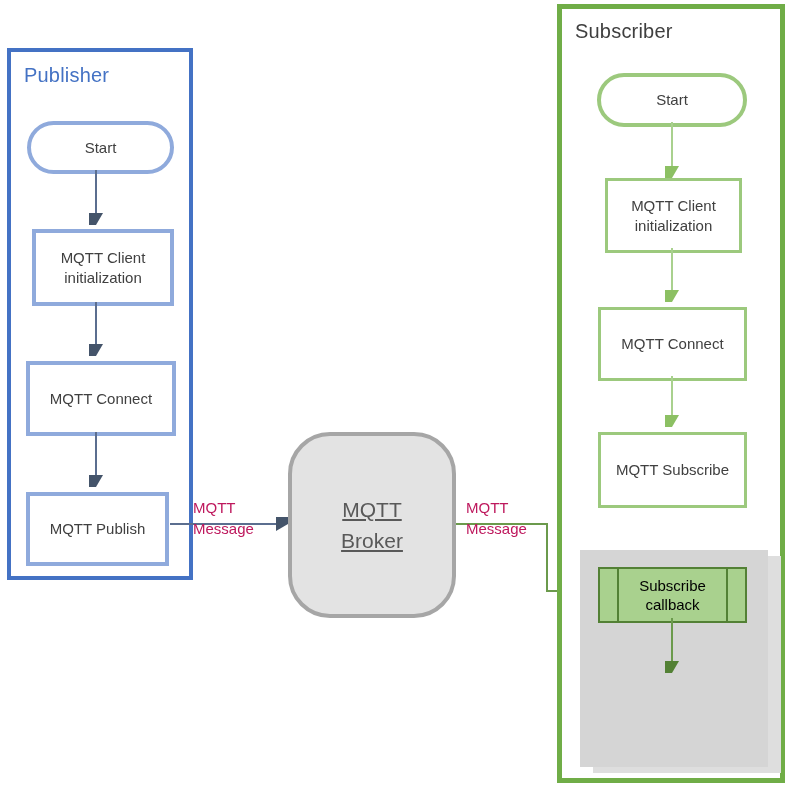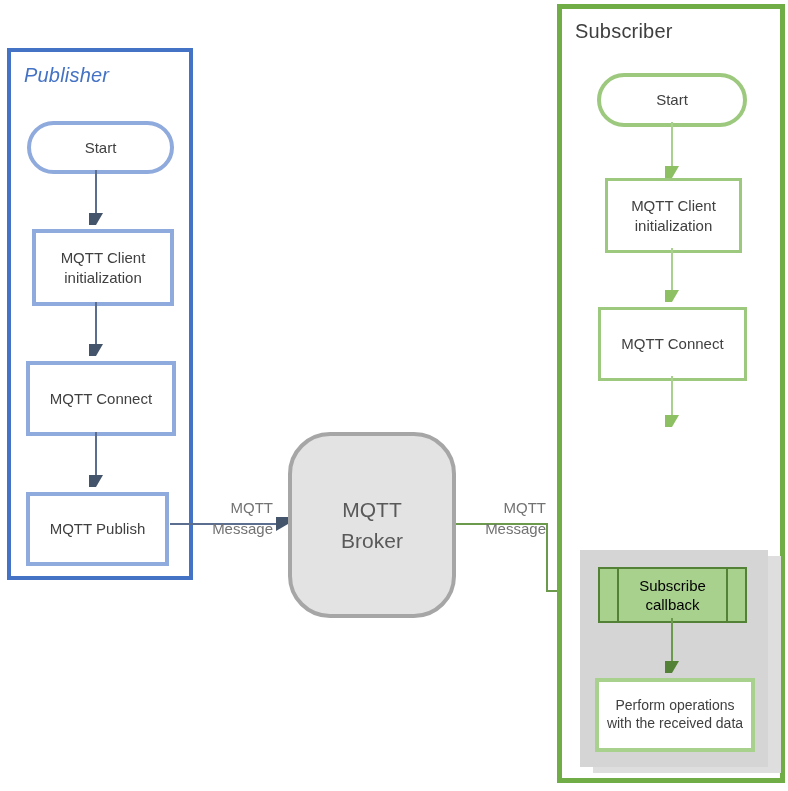--- a/index.html
+++ b/index.html
@@ -19,21 +19,21 @@
     left: 7px; top: 48px; width: 186px; height: 532px;
     border: 4px solid #4472C4; background: #ffffff;
   }
   .container-sub {
     left: 557px; top: 4px; width: 228px; height: 779px;
     border: 5px solid #70AD47; background: #ffffff;
   }
   .container-title {
     font-size: 20px; letter-spacing: 0.2px;
   }
-  .title-pub { left: 13px; top: 12px; color: #4472C4; font-style: italic; }
+  .title-pub { left: 13px; top: 12px; color: #4472C4; }
   .title-sub { left: 13px; top: 11px; color: #3f3f3f; }
 
   
   .node {
     display: flex; align-items: center; justify-content: center;
     text-align: center; color: #404040; font-size: 15px; line-height: 1.3;
     background: #ffffff;
   }
 
   
@@ -68,21 +68,21 @@
     border: 4px solid #A9D18E; font-size: 14px; line-height: 1.28; padding: 0 4px;
   }
 
   
   .broker {
     left: 288px; top: 432px; width: 168px; height: 186px;
     background: #e3e3e3; border: 4px solid #a6a6a6; border-radius: 42px;
     display: flex; align-items: center; justify-content: center;
     color: #595959; font-size: 21px; text-align: center; line-height: 1.5;
   }
-  .broker-label { width: 100px; }
+  .broker-label { width: 100px; text-decoration: underline; }
 
   
   .vline { width: 2px; }
   .hline { height: 2px; }
   .blue-line  { background: #5b6e8f; }
   .green-line { background: #A9D18E; }
   .dgreen-line{ background: #6b9a4c; }
   .head-down {
     width: 0; height: 0;
     border-left: 7px solid transparent; border-right: 7px solid transparent;
@@ -92,21 +92,21 @@
     width: 0; height: 0;
     border-top: 7px solid transparent; border-bottom: 7px solid transparent;
     border-left-width: 12px; border-left-style: solid;
   }
   .head-blue   { border-top-color: #44546A; border-left-color: #44546A; }
   .head-green  { border-top-color: #8CC063; border-left-color: #8CC063; }
   .head-dgreen { border-top-color: #538135; border-left-color: #538135; }
 
   
   .msg-label {
-    width: 80px; text-align: right; color: #737373; font-size: 15px; line-height: 1.4;
+    width: 80px; text-align: left; color: #be185d; font-size: 15px; line-height: 1.4;
   }
   .msg-left  { left: 193px; top: 497px; }
   .msg-right { left: 466px; top: 497px; }
 </style>
 </head>
 <body>
 
 <div class="canvas">
 
   <div class="abs container-pub">
@@ -168,33 +168,33 @@
     </div>
 
     <div class="abs node sub-init">
       <span>MQTT Client initialization</span>
     </div>
 
     <div class="abs node sub-conn">
       <span>MQTT Connect</span>
     </div>
 
+    <div class="abs node sub-subsc">
+      <span>MQTT Subscribe</span>
+    </div>
 
     <div class="abs panel-back"></div>
     <div class="abs panel-front"></div>
 
     <div class="abs node sub-callback">
       <div class="callback-bar bar-left"></div>
       <div class="callback-bar bar-right"></div>
       <span style="width:100px;">Subscribe callback</span>
     </div>
 
-    <div class="abs node sub-perform">
-      <span>Perform operations with the received data</span>
-    </div>
   </div>
 
   <div class="abs vline green-line" style="left:671px; top:122px; height:45px;"></div>
   <div class="abs head-down head-green" style="left:665px; top:166px;"></div>
 
   <div class="abs vline green-line" style="left:671px; top:248px; height:43px;"></div>
   <div class="abs head-down head-green" style="left:665px; top:290px;"></div>
 
   <div class="abs vline green-line" style="left:671px; top:376px; height:40px;"></div>
   <div class="abs head-down head-green" style="left:665px; top:415px;"></div>

